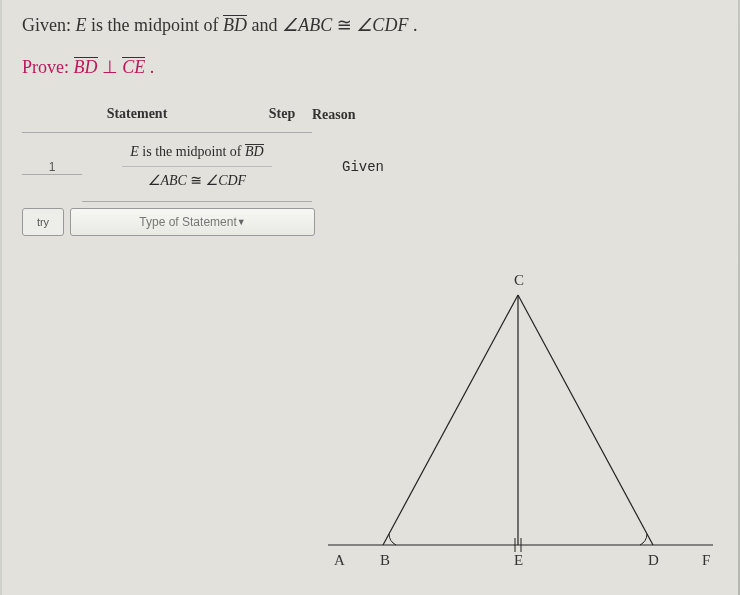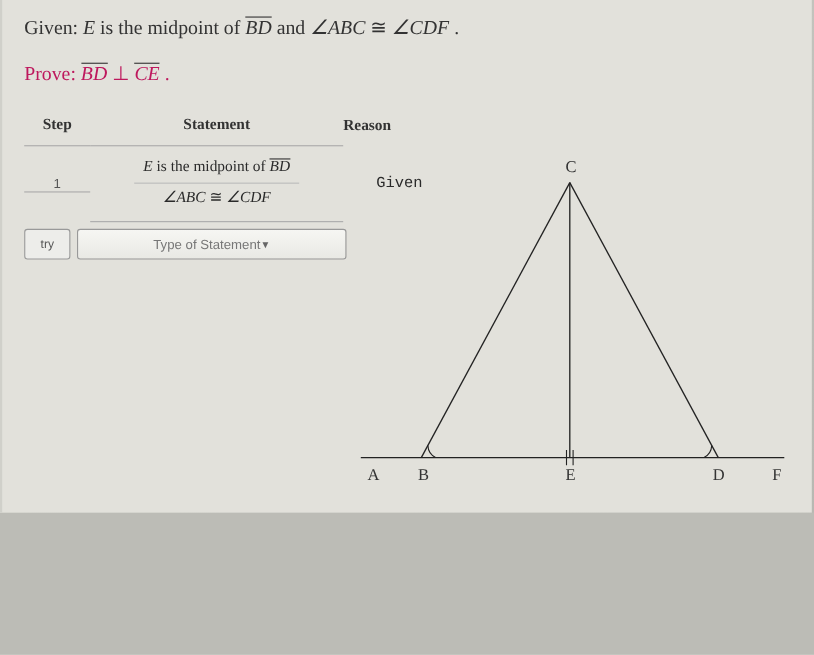--- a/index.html
+++ b/index.html
@@ -1,16 +1,16 @@
 <!DOCTYPE html>
 <html><head>
 <meta charset="utf-8">
 <style>
   html,body{margin:0;padding:0;width:740px;height:595px;font-family:Georgia,'Times New Roman',serif;background:#bcbcb6;color:#2a2a2a;overflow:hidden}
-  .page{width:740px;height:466px;background:linear-gradient(135deg,#cfcfc9 0%,#c9c9c3 40%,#b8b8b2 100%);box-sizing:border-box;position:relative}
+  .page{width:740px;height:595px;background:linear-gradient(135deg,#cfcfc9 0%,#c9c9c3 40%,#b8b8b2 100%);box-sizing:border-box;position:relative}
   .sheet{position:absolute;left:0;top:0;right:2px;bottom:0;background:#e2e1db;border-left:2px solid #d0d0ca;padding:14px 18px 10px 20px;box-sizing:border-box}
   .hdr{font-size:18px;color:#333;margin-bottom:10px}
   .hdr2{font-size:18px;color:#be185d;margin-top:20px;margin-bottom:18px}
   .ovl{border-top:1.4px solid #333;padding-top:0;display:inline-block;line-height:1}
   .it{font-style:italic}
   .tbl{margin-top:8px}
   .trow{display:flex;align-items:center}
   .thead .cell{font-weight:bold;font-size:14px;color:#333;padding:10px 0}
   .cell-step{width:60px;text-align:center}
   .cell-stmt{width:230px;text-align:center}
@@ -49,22 +49,22 @@
   <div class="hdr2">
     <span>Prove: </span>
     <span class="ovl it">BD</span>
     <span> ⊥ </span>
     <span class="ovl it">CE</span>
     <span>.</span>
   </div>
 
   <div class="tbl">
     <div class="trow thead">
+      <div class="cell cell-stmt">Statement</div>
       <div class="cell cell-step">Step</div>
-      <div class="cell cell-stmt">Statement</div>
       <div class="cell cell-reason">Reason</div>
     </div>
     <div class="trow body">
       <div class="cell cell-step">1</div>
       <div class="cell cell-stmt">
         <div class="stmt-line">
           <span class="it">E</span>
           <span> is the midpoint of </span>
           <span class="ovl it">BD</span>
         </div>

